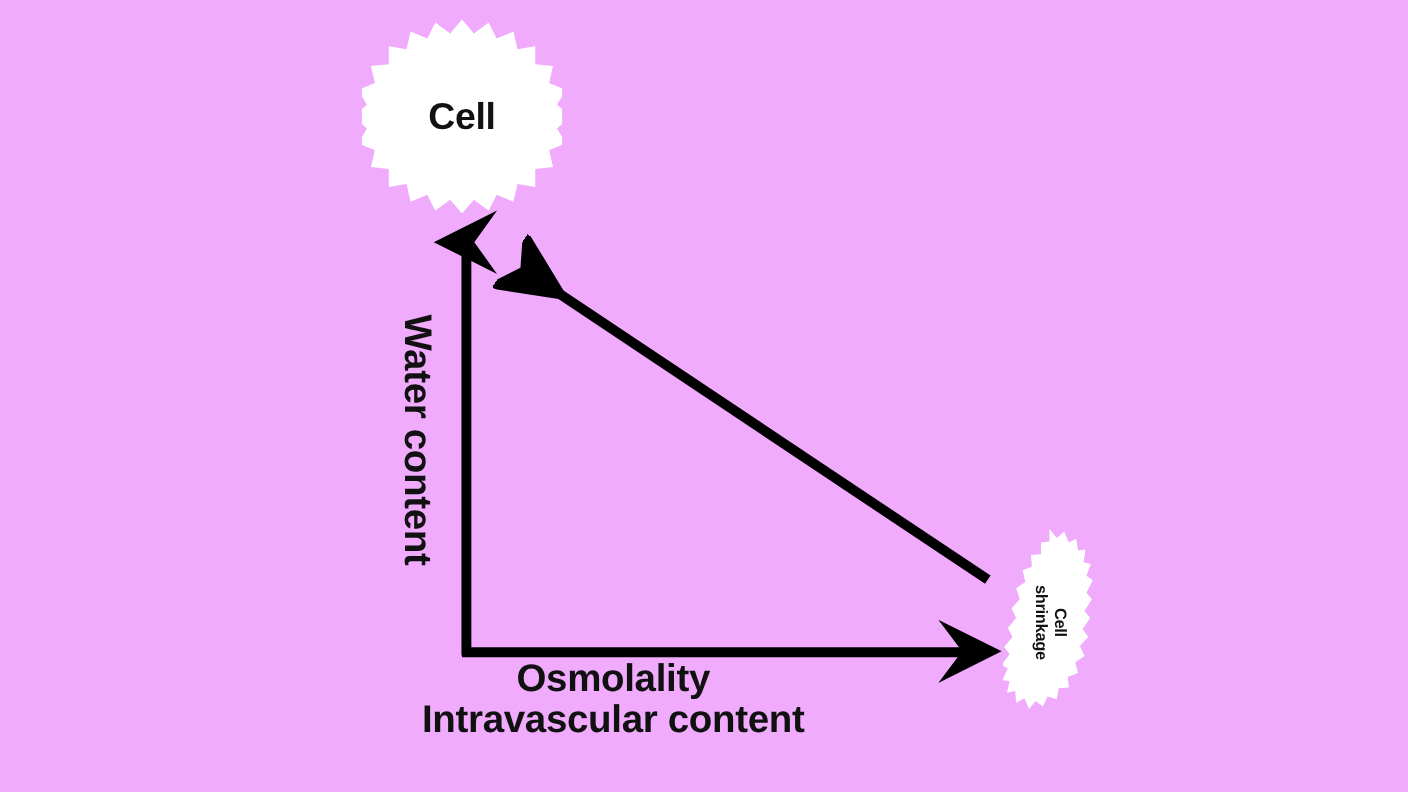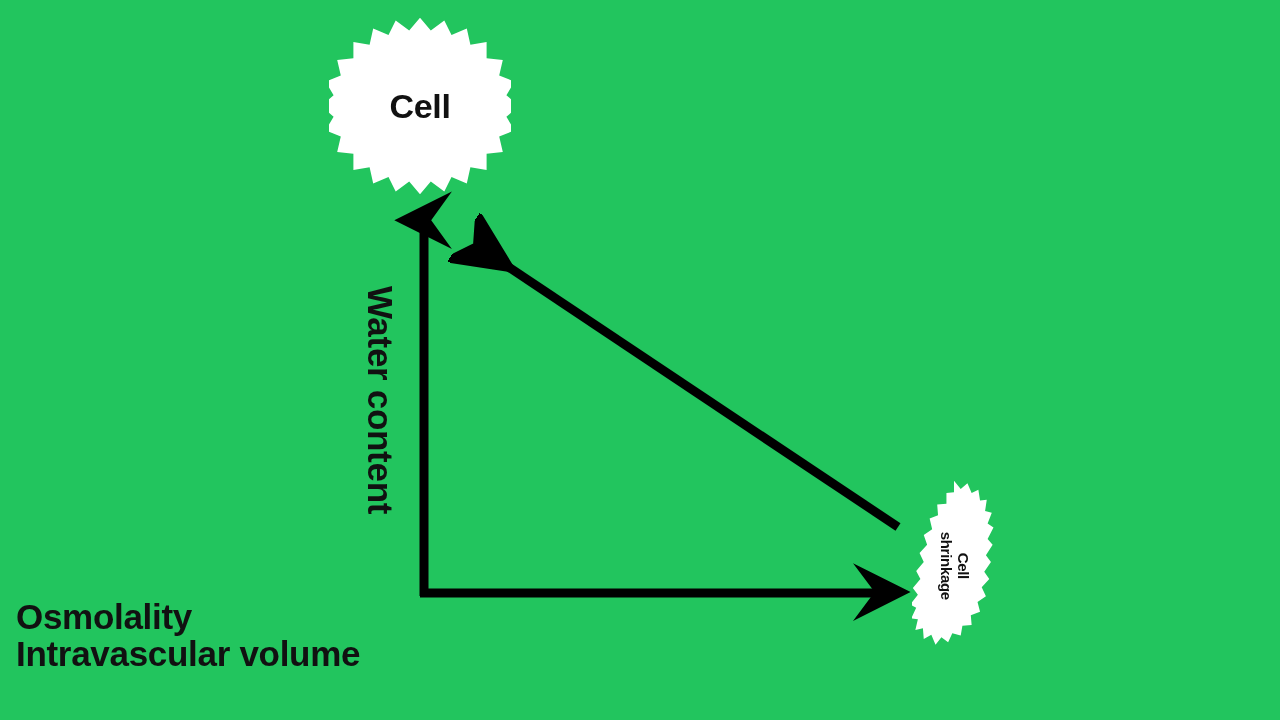--- a/index.html
+++ b/index.html
@@ -9,21 +9,21 @@
   body {
     width: 1280px;
     height: 720px;
     overflow: hidden;
     font-family: "Liberation Sans", sans-serif;
   }
   #canvas {
     position: relative;
     width: 1280px;
     height: 720px;
-    background: #22c55e;
+    background: #f0abfc;
     overflow: hidden;
   }
   #diagram-svg {
     position: absolute;
     left: 0;
     top: 0;
     width: 1280px;
     height: 720px;
   }
 
@@ -33,23 +33,23 @@
     color: #111111;
     font-weight: bold;
     letter-spacing: -0.3px;
     white-space: nowrap;
     line-height: 1.06;
   }
   #x-axis-label {
     left: 0;
     top: 598px;
     width: 1080px;
-    text-align: left;
+    text-align: center;
     font-size: 35px;
-    padding-left: 16px;
+    padding-left: 35px;
     box-sizing: border-box;
   }
   #x-axis-label .line1 { display: block; }
   #x-axis-label .line2 { display: block; }
 
   #y-axis-label {
     left: 380px;
     top: 400px;
     font-size: 35px;
     transform: translate(-50%, -50%) rotate(90deg);
@@ -156,16 +156,16 @@
     <div class="badge-text">
       <span class="tline">Cell</span>
       <span class="tline">shrinkage</span>
     </div>
   </div>
 
   <div class="axis-label" id="y-axis-label">Water content</div>
 
   <div class="axis-label" id="x-axis-label">
     <span class="line1">Osmolality</span>
-    <span class="line2">Intravascular volume</span>
+    <span class="line2">Intravascular content</span>
   </div>
 
 </div>
 
 </body></html>

